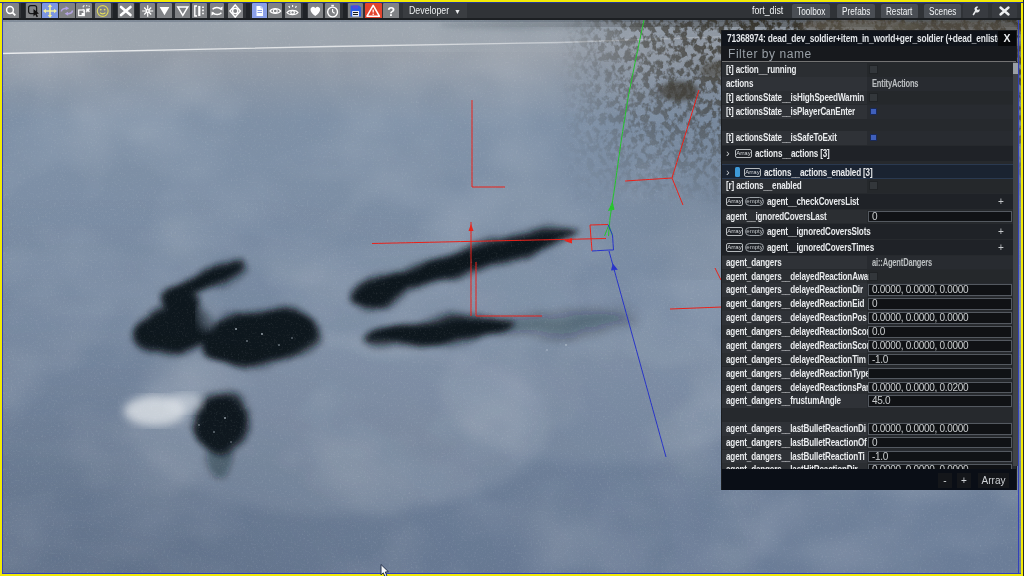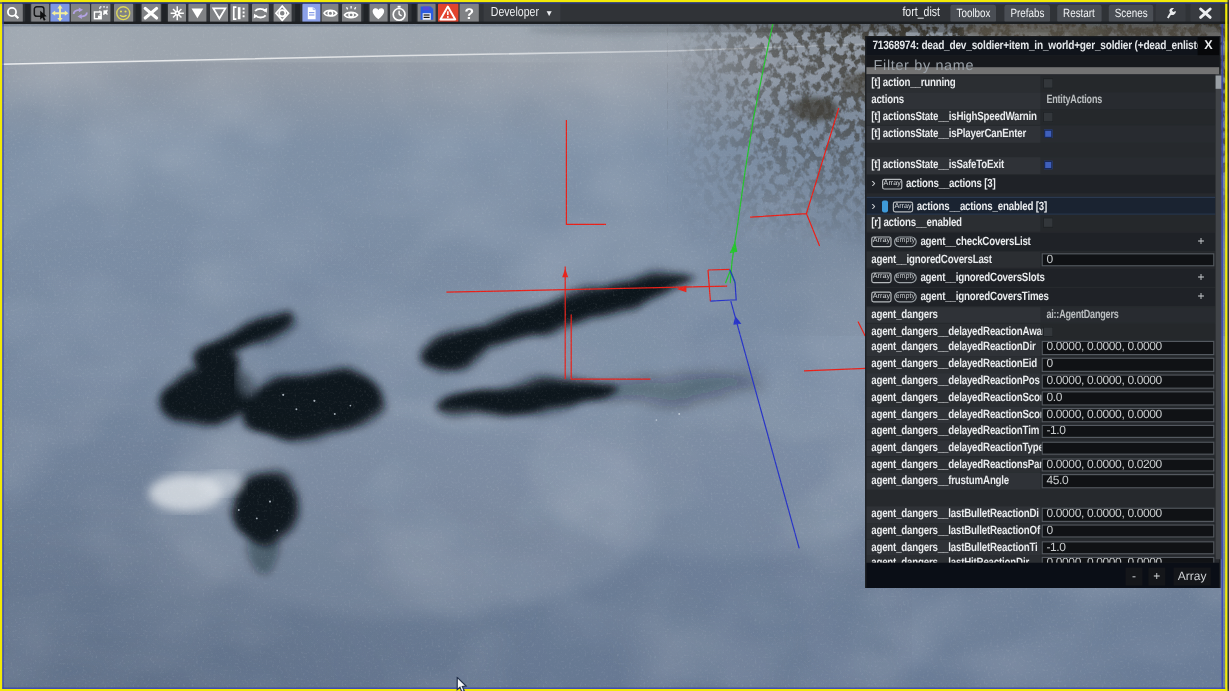--- a/index.html
+++ b/index.html
@@ -16,21 +16,21 @@
 #devlbl b { font-size:7px; position:absolute; right:6px; top:1px; font-weight:normal; }
 #fortdist { position:absolute; left:752px; top:0; color:#f0f2f4; font-size:11px; line-height:17px; transform:scaleX(0.8); transform-origin:0 50%; }
 .rbtn { position:absolute; top:1.5px; height:15px; background:#4a4e54; border-radius:2px; color:#f2f4f6; font-size:10px; text-align:center; line-height:15px; }
 .rbtn span { display:inline-block; transform:scaleX(0.82); transform-origin:50% 50%; }
 .xbtn { position:absolute; top:0.5px; height:16px; background:#383b40; border-radius:2px; }
 #panel { position:absolute; left:721px; top:30px; width:296px; height:460px; background:#26292d; border:1px solid #1a1c1f; z-index:3; font-family:"Liberation Sans", sans-serif; }
 #ptitle { position:absolute; left:0; top:0; width:294px; height:15px; background:#10141b; color:#e4e7ea; font-size:10px; font-weight:bold; letter-spacing:-0.2px; line-height:15px; white-space:nowrap; overflow:hidden; }
 #ptitle span { display:inline-block; transform:scaleX(0.84); transform-origin:0 50%; }
 #ptitle span { margin-left:5px; }
 #pclose { position:absolute; right:0; top:0; width:18px; height:15px; background:#07080a; color:#eceef0; font-size:10.5px; font-weight:bold; text-align:center; line-height:15px; z-index:2; }
-#pfilter { position:absolute; left:0; top:15px; width:294px; height:16px; background:#17191d; color:#99a0a7; font-size:12px; letter-spacing:0.55px; line-height:16px; border-bottom:6px solid #737373; }
+#pfilter { position:absolute; left:0; top:15px; width:294px; height:16px; background:#17191d; color:#99a0a7; font-size:12px; letter-spacing:0.55px; line-height:16px; border-bottom:1px solid #737373; }
 #pfilter span { display:inline-block; }
 #pfilter span { margin-left:6px; }
 #prows { position:absolute; left:0; top:31px; width:291px; height:407px; overflow:hidden; background:#26292d; }
 .row { position:absolute; left:0; width:291px; height:13.8px; }
 .ra { background:#2b2e32; }
 .ra::after, .rb::after { content:""; position:absolute; left:145px; right:0; top:0; bottom:0; background:rgba(8,10,13,0.16); }
 .rb { background:#2f3237; }
 .arrow { background:#1f2227; }
 .arrhlrow { background:#1a2331; border-top:1px solid #2a3950; border-bottom:1px solid #2a3950; }
 .lab { position:absolute; left:4px; top:0; width:178px; color:#e9ebed; font-size:10px; font-weight:bold; letter-spacing:-0.2px; line-height:13.8px; white-space:nowrap; overflow:hidden; transform:scaleX(0.81); transform-origin:0 50%; }

